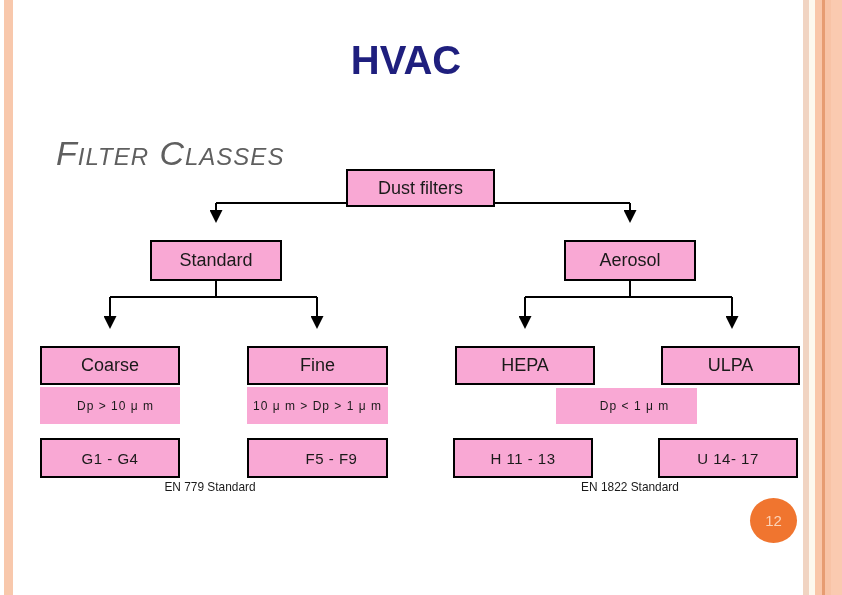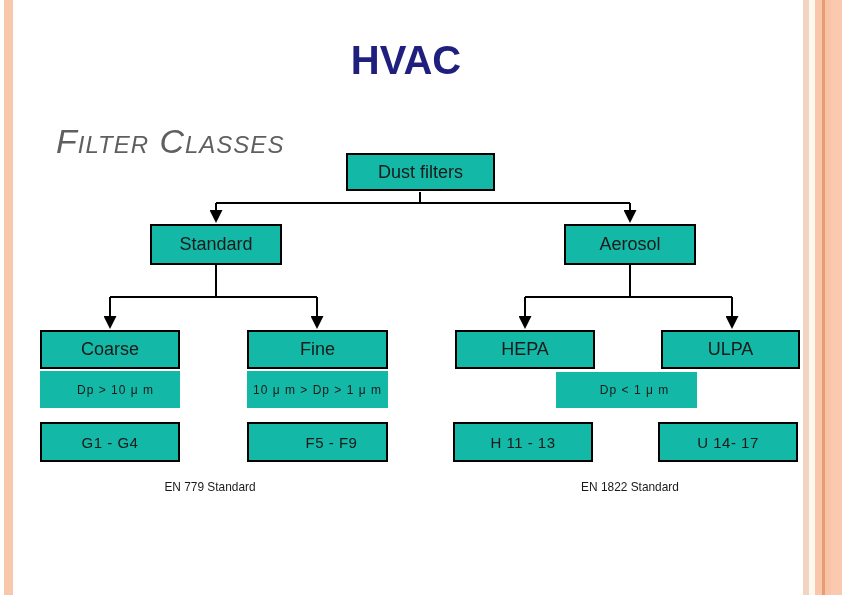--- a/index.html
+++ b/index.html
@@ -24,38 +24,39 @@
     position: absolute;
     left: 0; right: 30px; top: 38px;
     text-align: center;
     font-size: 40px;
     font-weight: bold;
     letter-spacing: 0px;
     color: #1F1F7E;
   }
   .subtitle {
     position: absolute;
-    left: 56px; top: 122px;
+    left: 56px; top: 134px;
     font-size: 34px;
     font-style: italic;
     font-variant: small-caps;
     letter-spacing: 1px;
     color: #5F5F5F;
   }
 
   .obox {
     position: absolute;
-    background: #14b8a6;
+    background: #f9a8d4;
     border: 2px solid #000000;
     box-sizing: border-box;
     display: flex;
     align-items: center;
     justify-content: center;
     color: #1a1a1a;
     font-size: 18px;
+    margin-top: 16px;
   }
   .obox.noborder { border: none; font-size: 12px; letter-spacing: 1px; }
   .obox.classbox { font-size: 15px; letter-spacing: 0.5px; }
 
   .box-dust     { left: 346px; top: 153px; width: 149px; height: 38px; }
   .box-standard { left: 150px; top: 224px; width: 132px; height: 41px; }
   .box-aerosol  { left: 564px; top: 224px; width: 132px; height: 41px; }
   .box-coarse   { left: 40px;  top: 330px; width: 140px; height: 39px; }
   .box-fine     { left: 247px; top: 330px; width: 141px; height: 39px; }
   .box-hepa     { left: 455px; top: 330px; width: 140px; height: 39px; }
@@ -154,14 +155,15 @@
   <div class="obox box-ulpa">ULPA</div>
 
   <div class="obox classbox box-g">G1 - G4</div>
   <div class="obox classbox box-f">F5 - F9</div>
   <div class="obox classbox box-h">H 11 - 13</div>
   <div class="obox classbox box-u">U 14- 17</div>
 
   <div class="std-label std-779">EN 779 Standard</div>
   <div class="std-label std-1822">EN 1822 Standard</div>
 
+  <div class="page-badge">12</div>
 
 </div>
 
 </body></html>

